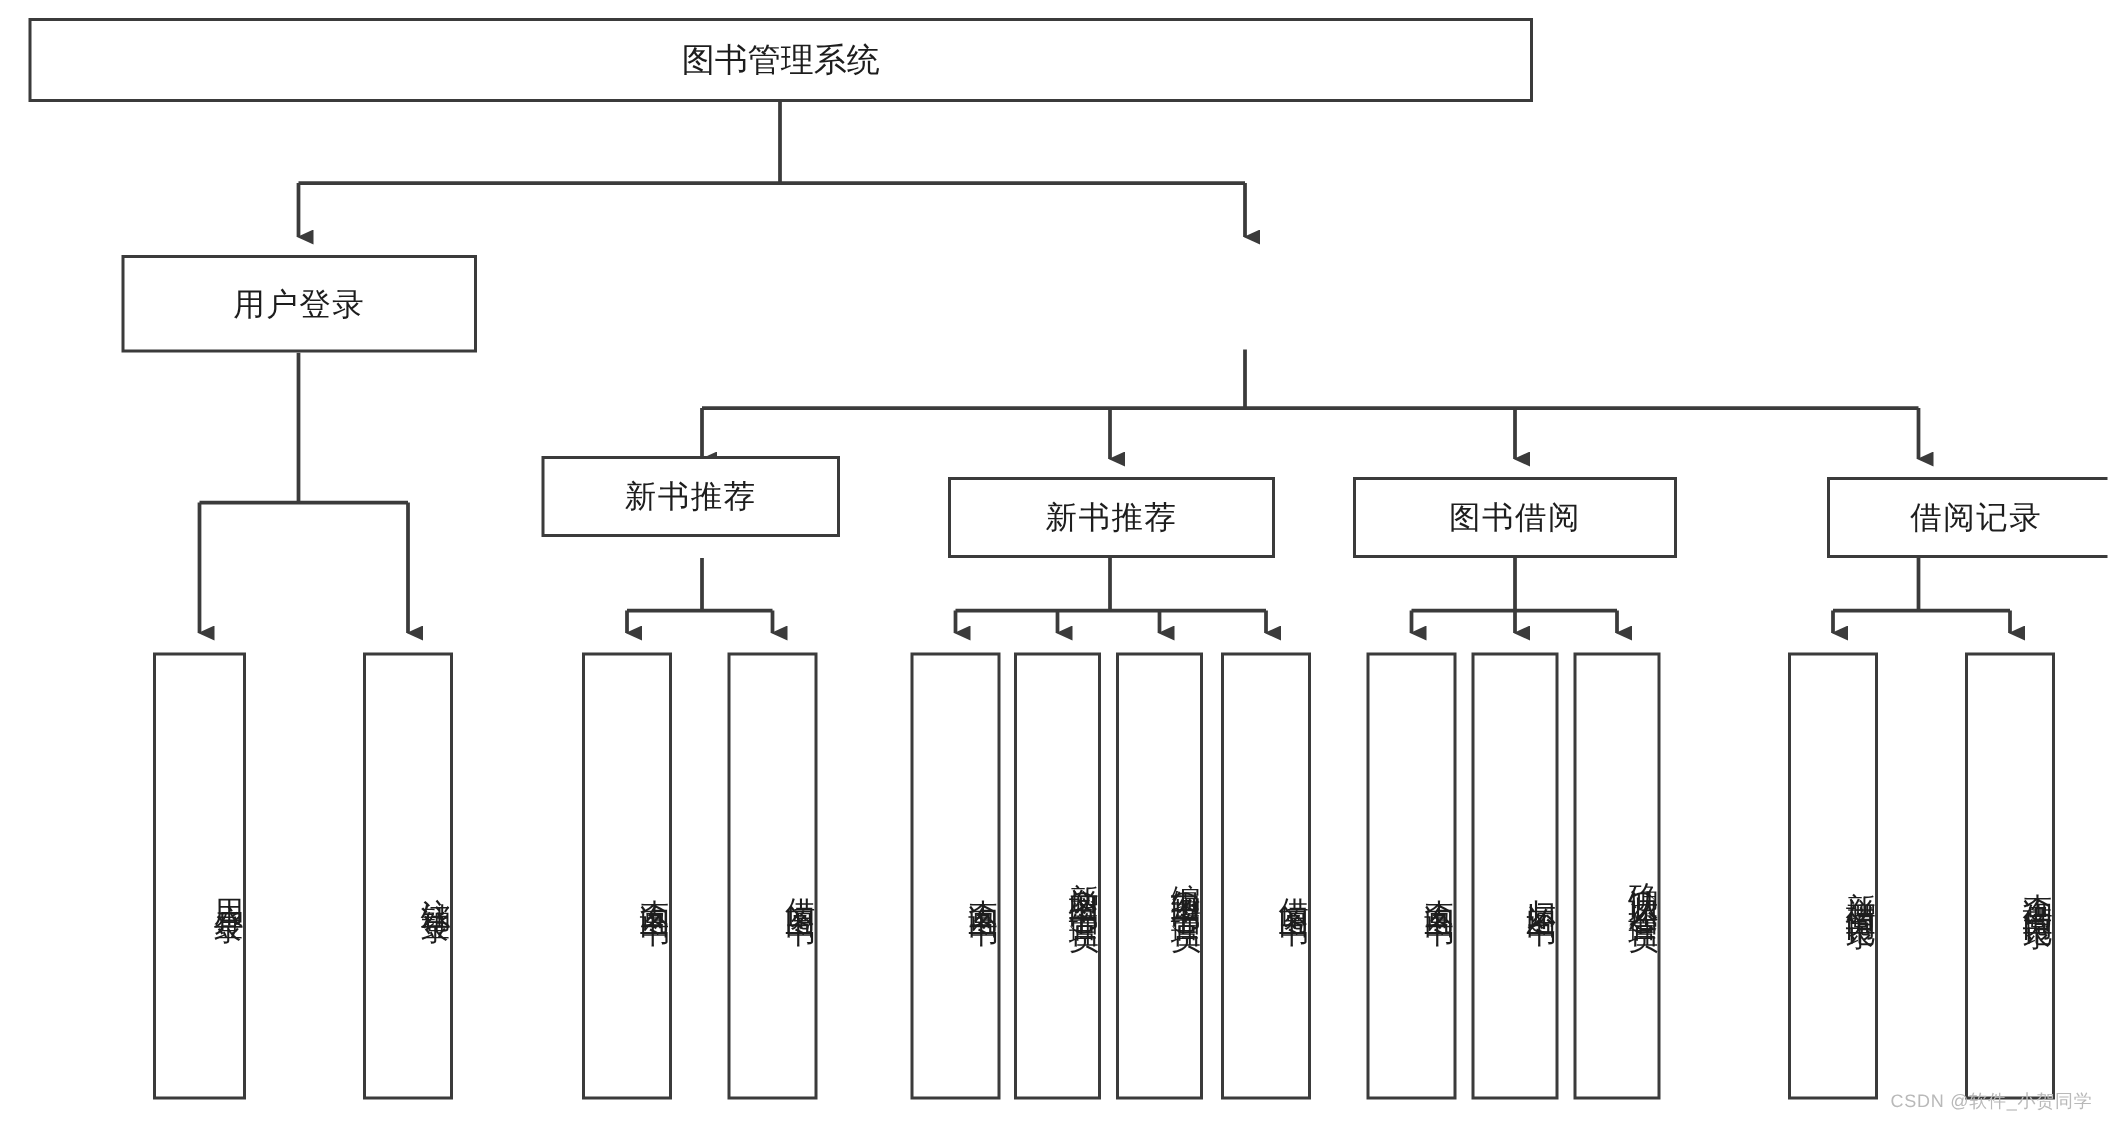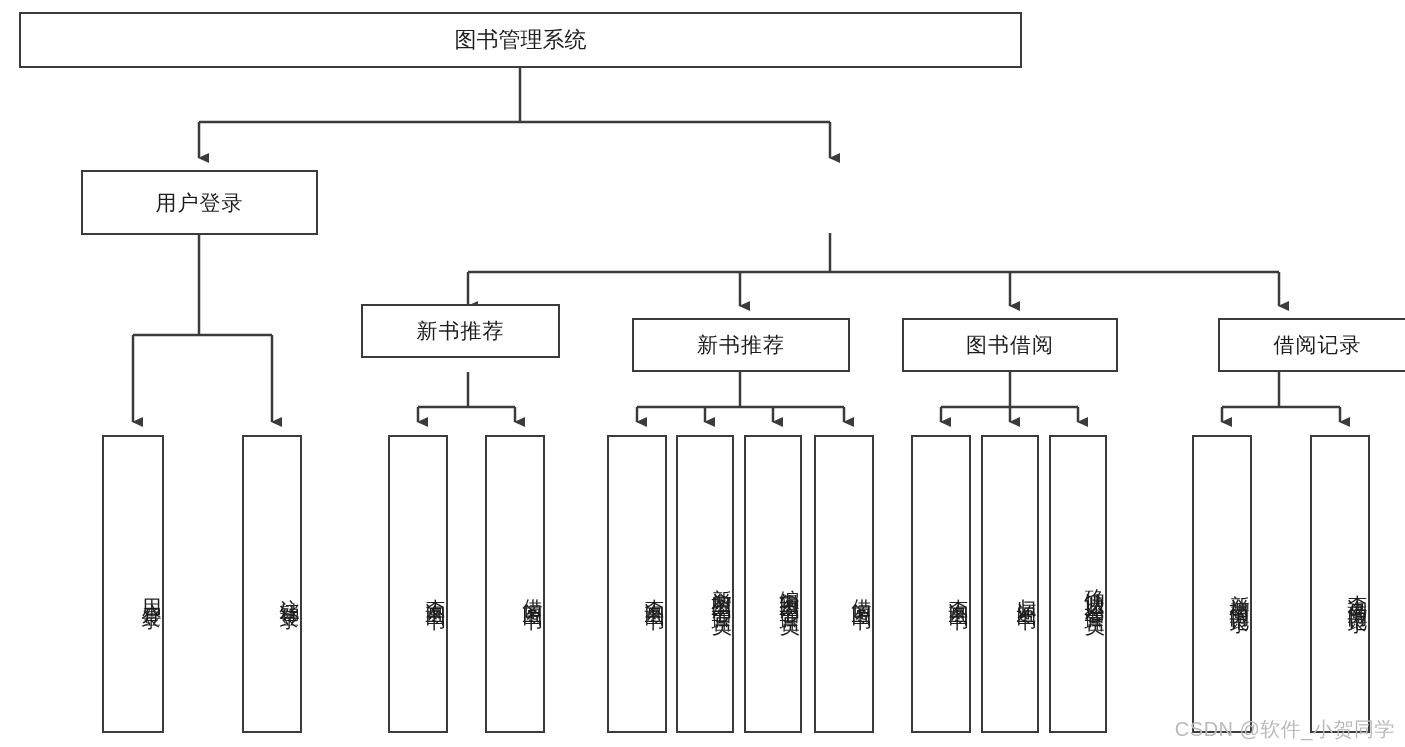--- a/index.html
+++ b/index.html
@@ -35,21 +35,21 @@
     line-height:1;
   }
   .node.leaf span{
     writing-mode:vertical-rl;
     text-orientation:upright;
     display:block;
   }
   #watermark{
     position:absolute;
     right:10px;bottom:4px;
-    font-size:20px;
+    font-size:12px;
     color:#b9b9b9;
     white-space:nowrap;
     letter-spacing:0.5px;
   }
 </style>
 </head>
 <body>
 
 <div id="stage">
 

